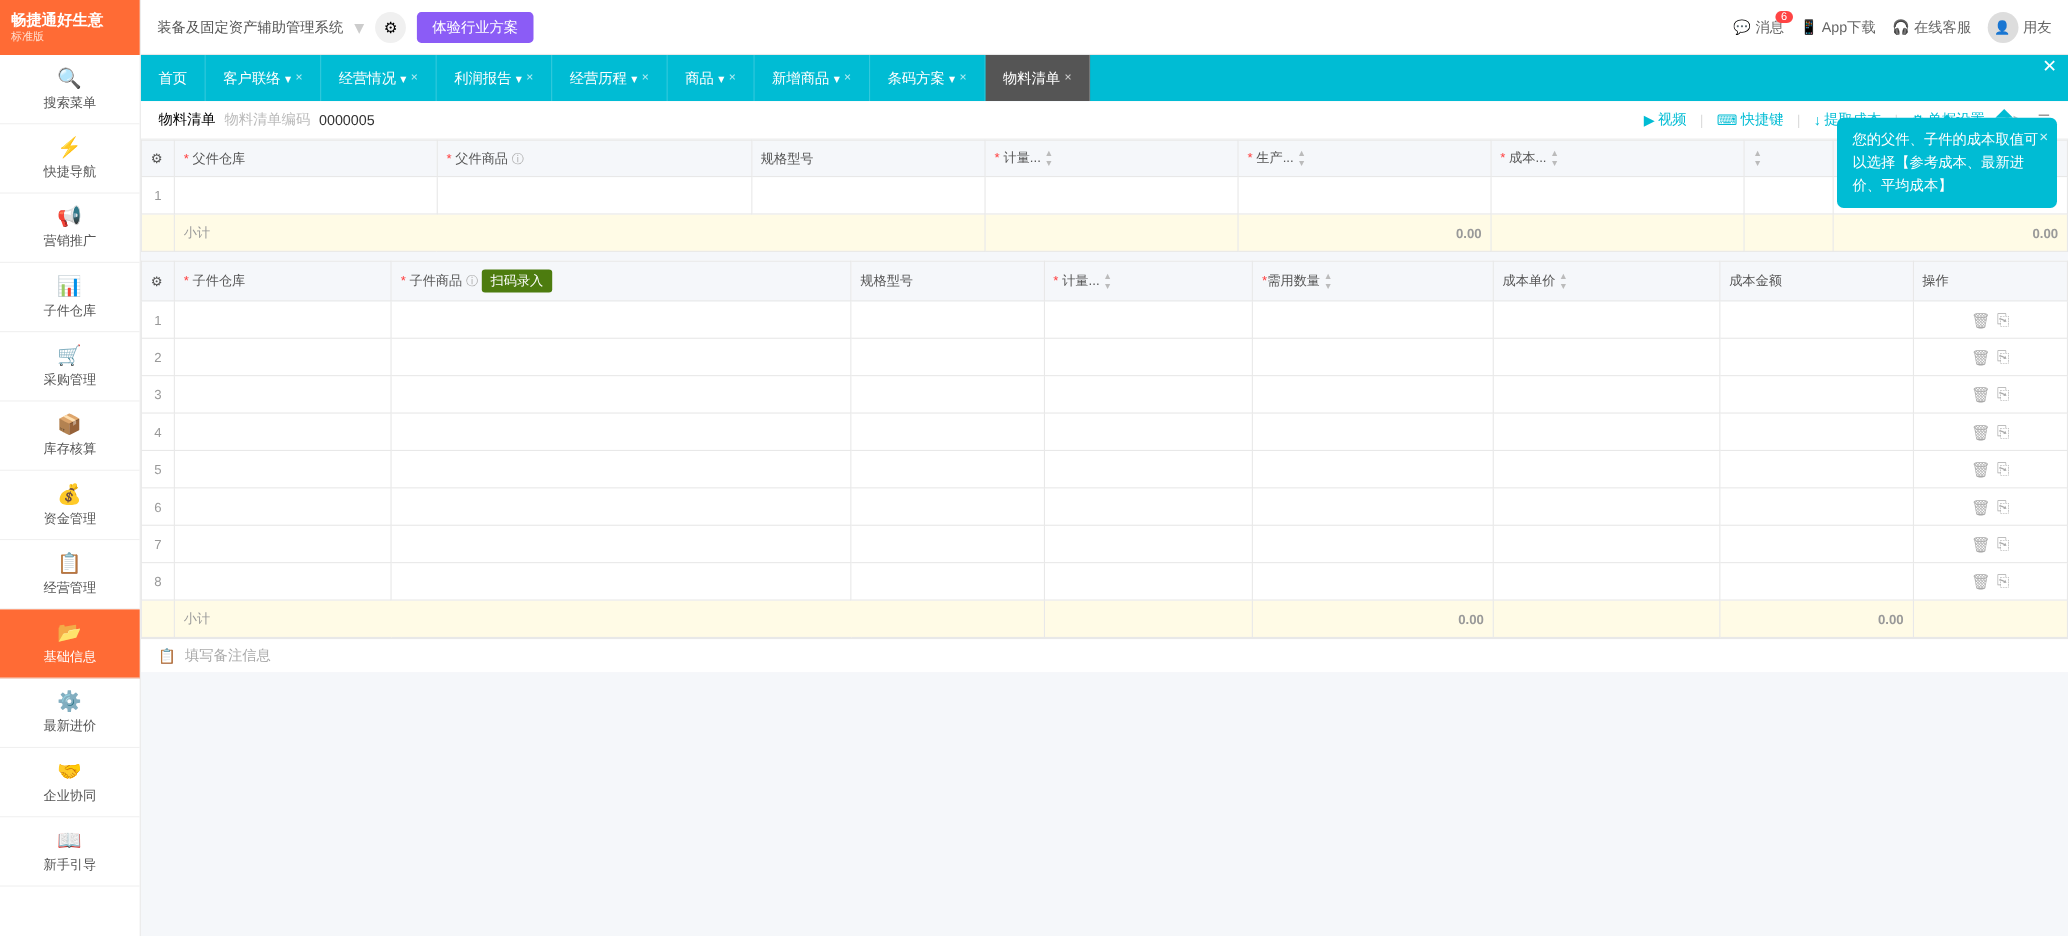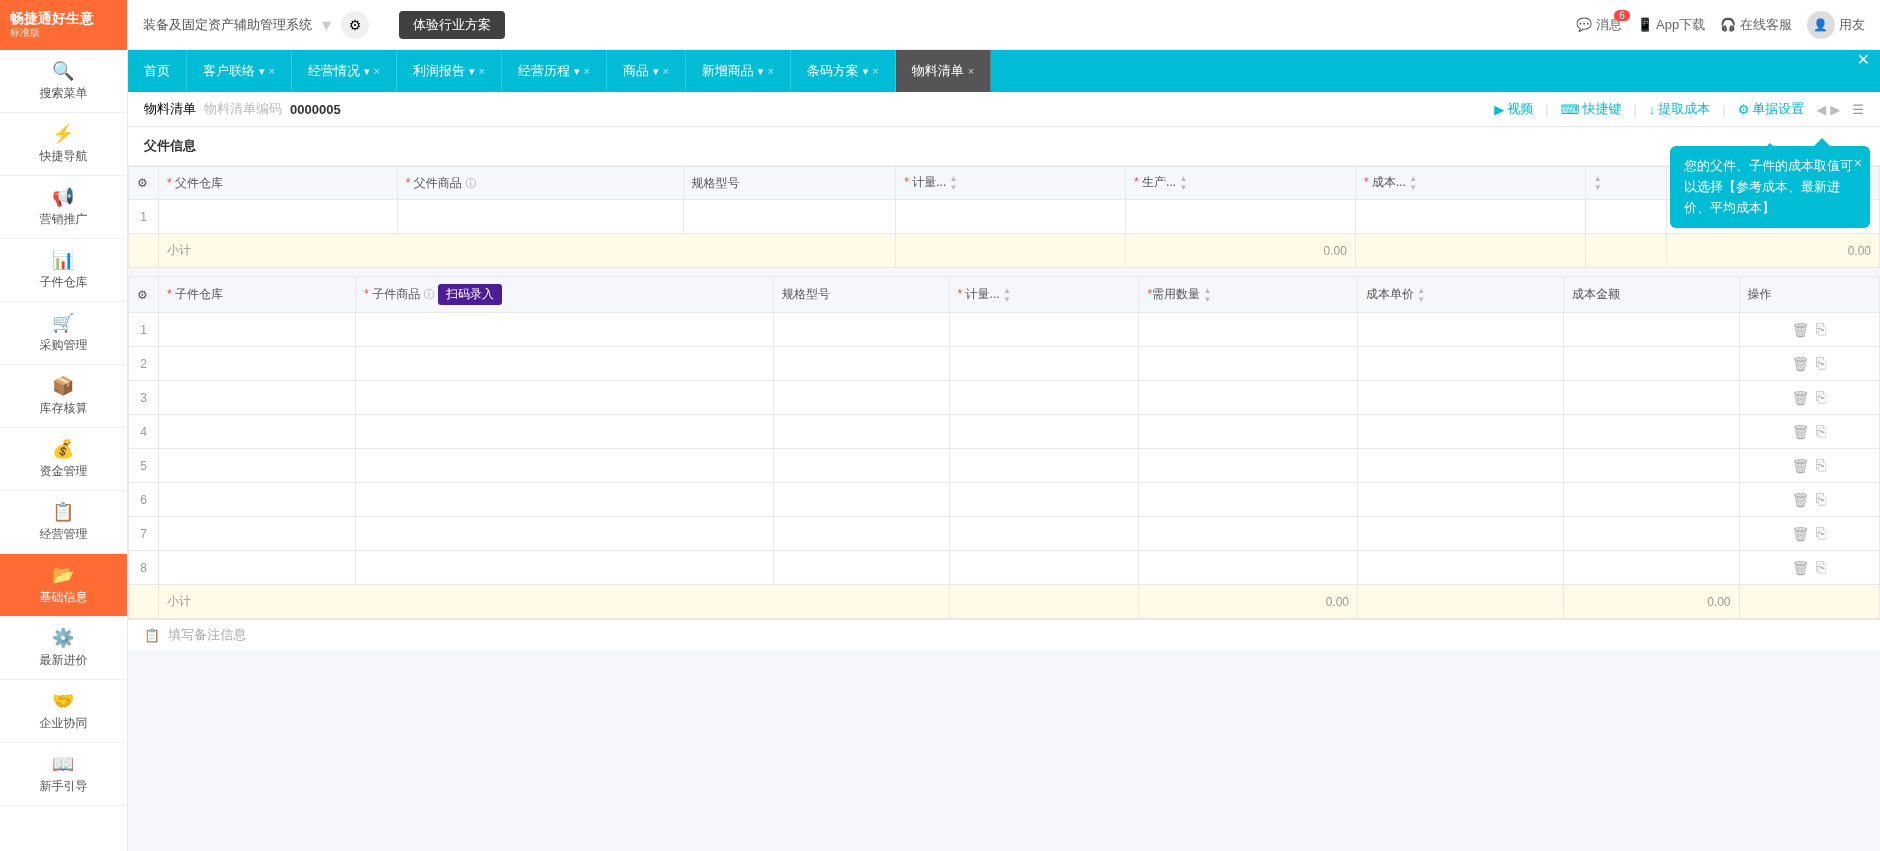--- a/index.html
+++ b/index.html
@@ -13,60 +13,60 @@
     .sidebar-item { display: flex; flex-direction: column; align-items: center; padding: 10px 5px; cursor: pointer; color: #555; font-size: 12px; gap: 3px; border-bottom: 1px solid #f0f0f0; }
     .sidebar-item.active { background: #ff6b35; color: #fff; }
     .sidebar-icon { font-size: 18px; }
     .sidebar-item.active .sidebar-icon { color: #fff; }
 
     
     .main { flex: 1; display: flex; flex-direction: column; overflow: hidden; }
 
     
     .topbar { background: #fff; height: 50px; display: flex; align-items: center; padding: 0 15px; border-bottom: 1px solid #e8e8e8; gap: 10px; }
-    .topbar-btn { background: #404040; color: #fff; border: none; padding: 5px 14px; border-radius: 4px; cursor: pointer; font-size: 13px; margin-left: 20px; }
+    .topbar-btn { background: #8b5cf6; color: #fff; border: none; padding: 5px 14px; border-radius: 4px; cursor: pointer; font-size: 13px; }
     .topbar-actions { display: flex; align-items: center; gap: 15px; color: #666; font-size: 13px; }
     .topbar-badge { position: relative; display: inline-block; }
     .badge-num { position: absolute; top: -6px; right: -8px; background: #ff4444; color: #fff; border-radius: 10px; font-size: 10px; padding: 0 4px; min-width: 16px; text-align: center; }
     .gear-btn { width: 28px; height: 28px; background: #f0f0f0; border-radius: 50%; display: flex; align-items: center; justify-content: center; cursor: pointer; border: none; font-size: 14px; }
     .avatar { width: 28px; height: 28px; background: #ddd; border-radius: 50%; display: flex; align-items: center; justify-content: center; font-size: 12px; }
 
     
     .navtabs { background: #00bcd4; display: flex; align-items: flex-start; height: 42px; overflow: hidden; }
     .navtab { padding: 0 16px; height: 42px; display: flex; align-items: center; color: #fff; cursor: pointer; font-size: 13px; gap: 4px; white-space: nowrap; border-right: 1px solid rgba(255,255,255,0.2); }
     .navtab.active { background: #555; color: #fff; }
     .navtab-close { font-size: 11px; color: rgba(255,255,255,0.7); cursor: pointer; }
     .navtab-arrow { font-size: 11px; }
     .nav-close-all { color: #fff; padding: 0 10px; cursor: pointer; font-size: 16px; }
 
     
     .content { flex: 1; overflow: auto; background: #f5f7fa; }
     .page-header { background: #fff; padding: 8px 16px; border-bottom: 1px solid #e8e8e8; display: flex; align-items: center; justify-content: space-between; }
     .page-breadcrumb { display: flex; align-items: center; gap: 8px; font-size: 13px; }
     .breadcrumb-sep { color: #bbb; }
-    .breadcrumb-code { color: #333; font-weight: bold; }
+    .breadcrumb-code { color: #333; font-weight: normal; }
     .page-actions { display: flex; align-items: center; gap: 12px; font-size: 13px; color: #00bcd4; }
     .page-action-item { display: flex; align-items: center; gap: 3px; cursor: pointer; }
     .page-action-sep { color: #ddd; }
 
     
     .section { background: #fff; margin: 0; }
     .section-title { padding: 10px 16px; font-size: 13px; font-weight: bold; color: #333; border-bottom: 1px solid #f0f0f0; }
 
     
     .data-table { width: 100%; border-collapse: collapse; font-size: 12px; }
     .data-table th { background: #f5f7fa; border: 1px solid #e8e8e8; padding: 7px 8px; color: #555; font-weight: normal; text-align: left; white-space: nowrap; }
     .data-table td { border: 1px solid #e8e8e8; padding: 5px 8px; color: #333; height: 34px; }
     .data-table tr.subtotal td { background: #fffbe6; color: #999; }
     .data-table .row-num { color: #999; text-align: center; width: 30px; }
     .data-table .subtotal-label { color: #999; }
-    .data-table .subtotal-val { font-weight: normal; color: #333; }
+    .data-table .subtotal-val { font-weight: bold; color: #333; }
     .required-star { color: #ff4444; }
     .th-help { color: #aaa; font-size: 11px; cursor: pointer; }
-    .scan-btn { background: #4c1d95; color: #fff; border: none; padding: 2px 8px; border-radius: 3px; font-size: 12px; cursor: pointer; text-align: right; }
+    .scan-btn { background: #4d7c0f; color: #fff; border: none; padding: 2px 8px; border-radius: 3px; font-size: 12px; cursor: pointer; text-align: right; }
     .action-icons { display: flex; gap: 6px; justify-content: center; }
     .icon-btn { background: none; border: none; cursor: pointer; color: #aaa; font-size: 14px; }
     .col-settings { width: 30px; text-align: center; color: #aaa; cursor: pointer; }
     .th-sort { display: inline-flex; flex-direction: column; font-size: 8px; color: #bbb; vertical-align: middle; }
 
     
     .tooltip-box { position: absolute; right: 180px; top: 150px; background: #00bcd4; color: #fff; padding: 10px 14px; border-radius: 6px; font-size: 13px; line-height: 1.6; max-width: 200px; z-index: 100; }
     .tooltip-box::before { content: ''; position: absolute; top: -8px; left: 50%; transform: translateX(-50%); border: 5px solid transparent; border-bottom-color: #00bcd4; }
     .tooltip-arrow-up { position: absolute; top: -8px; right: 40px; width: 0; height: 0; border-left: 8px solid transparent; border-right: 8px solid transparent; border-bottom: 8px solid #00bcd4; }
 
@@ -242,21 +242,20 @@
         </div>
         <span style="display:flex;gap:4px;color:#bbb;">
           <span style="cursor:pointer;">◀</span>
           <span style="cursor:pointer;">▶</span>
         </span>
         <span style="cursor:pointer;color:#999;">☰</span>
       </div>
     </div>
 
     <div class="section">
-      <div class="section-title">父件信息</div>
       <div style="position:relative;">
         <table class="data-table">
           <thead>
             <tr>
               <th class="col-settings">⚙</th>
               <th><span class="required-star">*</span> 父件仓库</th>
               <th><span class="required-star">*</span> 父件商品 <span class="th-help">ⓘ</span></th>
               <th>规格型号</th>
               <th><span class="required-star">*</span> 计量... <span class="th-sort">
                     <span>▲</span>

